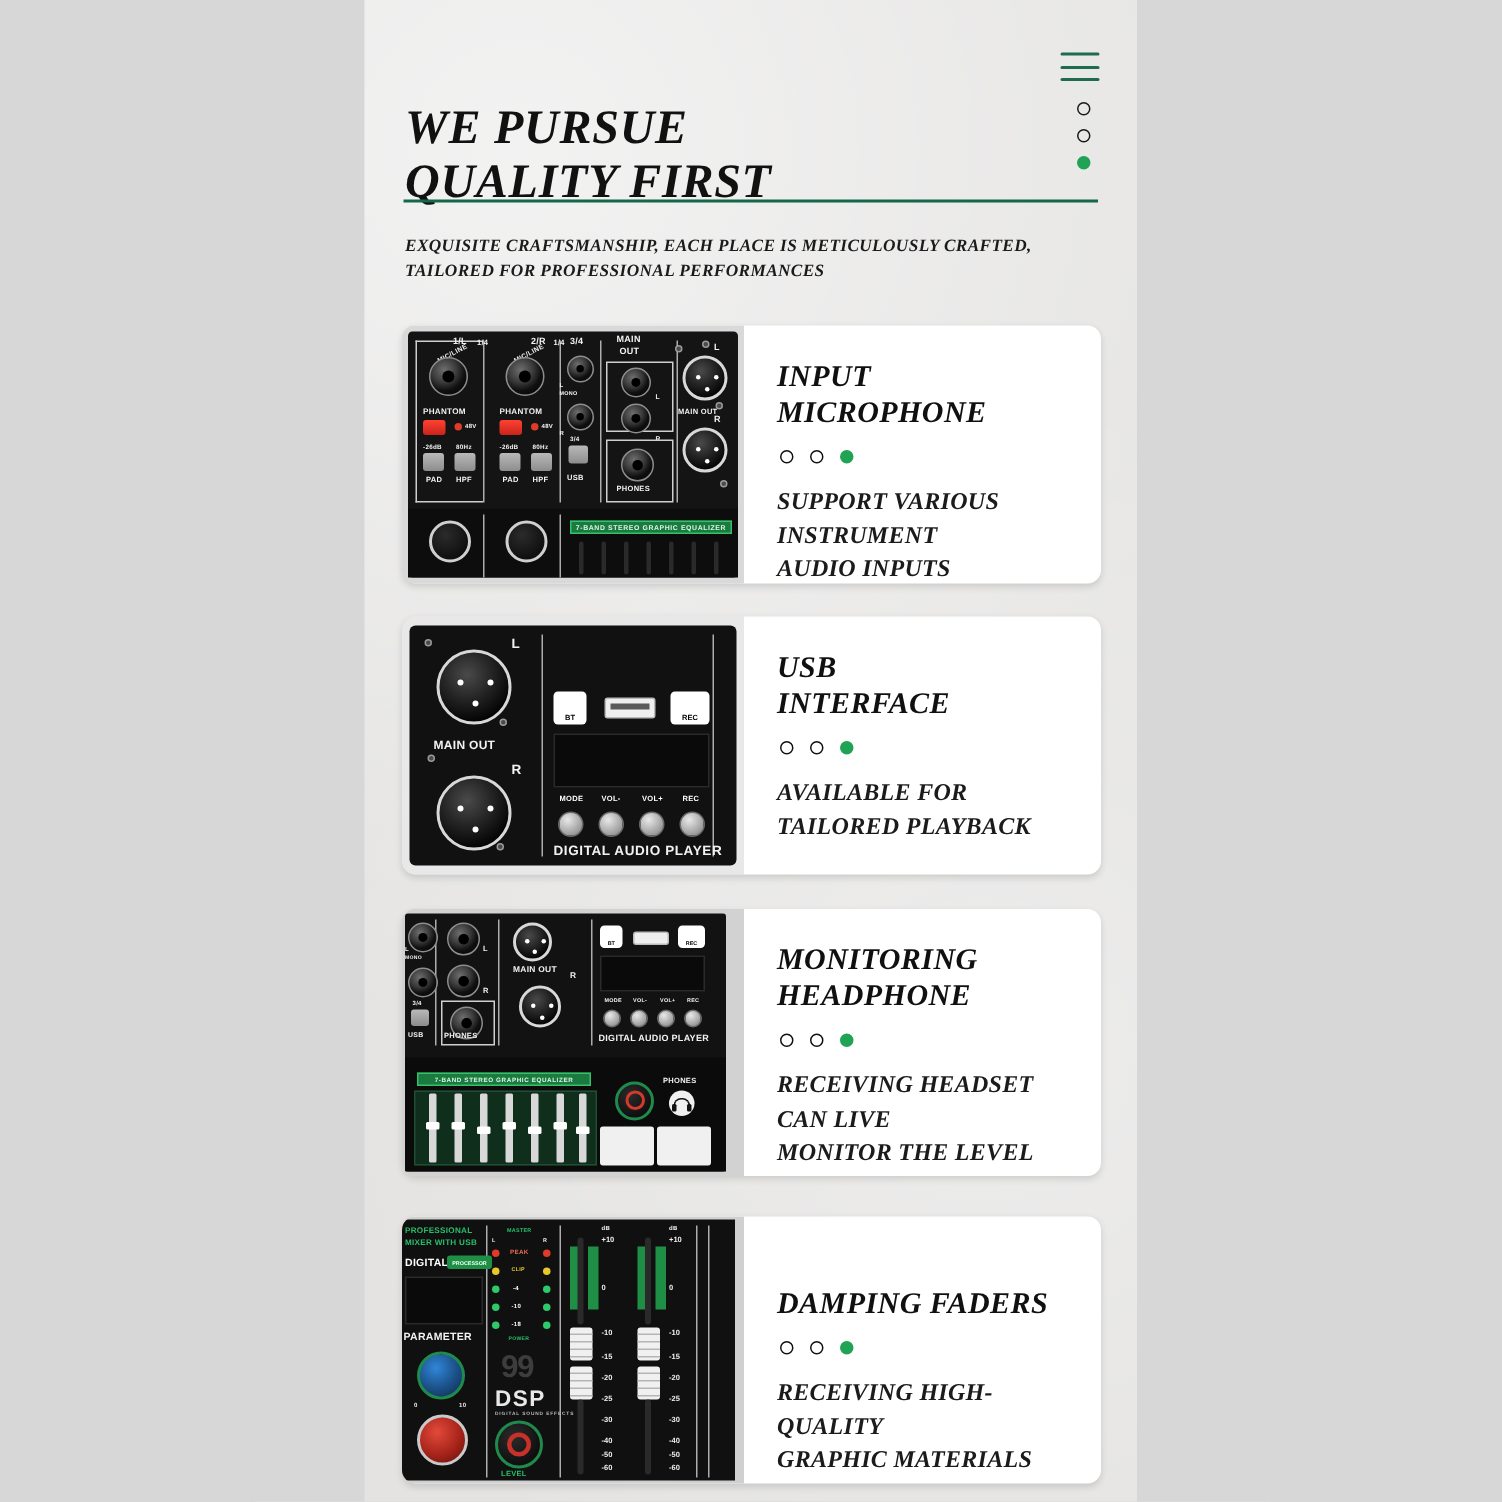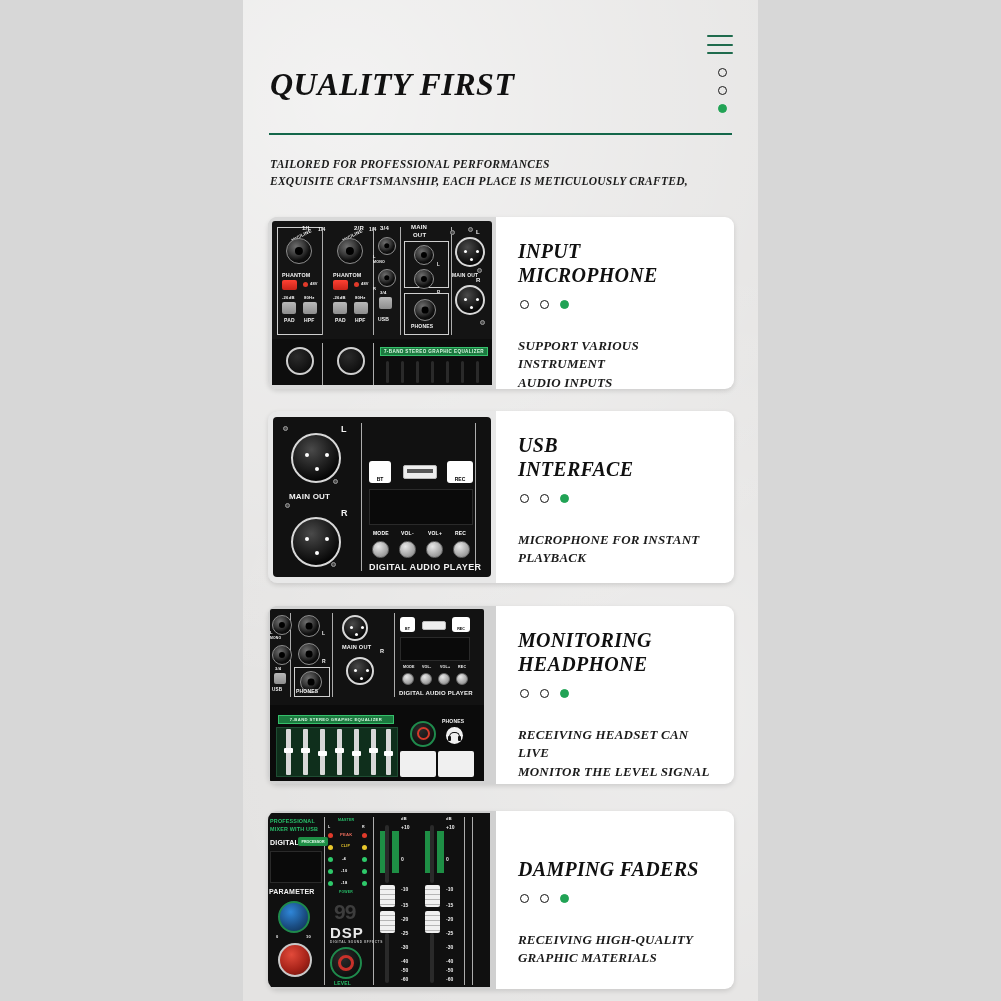--- a/index.html
+++ b/index.html
@@ -81,24 +81,24 @@
     font-family:"Liberation Serif", serif;
     font-style:italic;font-weight:700;
     font-size:20px;line-height:1.2;letter-spacing:.3px;color:#101010;
     margin:0;
   }
   .card.c4 .card-body{padding-top:46px;}
   .card-dots{display:flex;gap:11px;align-items:center;margin:13px 0 0 2px;}
   .cdot{width:9px;height:9px;border-radius:50%;border:1.6px solid #111;box-sizing:border-box;background:transparent;}
   .cdot.active{background:#21a355;border-color:#21a355;}
   .card-desc{
-    margin-top:28px;
+    margin-top:15px;
     font-family:"Liberation Serif", serif;
     font-style:italic;font-weight:700;
-    font-size:13px;line-height:1.42;letter-spacing:.2px;color:#1b1b1b;
+    font-size:16px;line-height:1.42;letter-spacing:.2px;color:#1b1b1b;
   }
 
   
   .mx{position:absolute;box-sizing:border-box;}
   .lbl{
     position:absolute;color:#f2f2f2;font-family:"Liberation Sans",sans-serif;
     font-weight:700;letter-spacing:.2px;white-space:nowrap;line-height:1;
   }
   .jack{
     position:absolute;border-radius:50%;
@@ -179,28 +179,29 @@
       <span></span>
     </div>
 
     <div class="dots-nav">
       <div class="nav-dot"></div>
       <div class="nav-dot"></div>
       <div class="nav-dot active"></div>
     </div>
 
     <h1 class="headline">
+      <span>WE PURSUE</span>
       <span class="l2">QUALITY FIRST</span>
     </h1>
 
     <div class="rule"></div>
 
     <div class="subhead">
+      <div>EXQUISITE CRAFTSMANSHIP, EACH PLACE IS METICULOUSLY CRAFTED,</div>
       <div>TAILORED FOR PROFESSIONAL PERFORMANCES</div>
-      <div>EXQUISITE CRAFTSMANSHIP, EACH PLACE IS METICULOUSLY CRAFTED,</div>
     </div>
 
     <div class="card c1">
       <div class="card-media">
         <div class="mx m1">
           <div class="body">
 
             <div class="sepv" style="left:50px;top:6px;height:108px;"></div>
             <div class="sepv" style="left:101px;top:6px;height:108px;"></div>
             <div class="sepv" style="left:128px;top:6px;height:108px;"></div>
@@ -361,21 +362,21 @@
         <div class="card-title">
           <div>USB</div>
           <div>INTERFACE</div>
         </div>
         <div class="card-dots">
           <span class="cdot"></span>
           <span class="cdot"></span>
           <span class="cdot active"></span>
         </div>
         <div class="card-desc">
-          <div>MICROPHONE FOR INSTANT PLAYBACK</div>
+          <div>AVAILABLE FOR TAILORED PLAYBACK</div>
         </div>
       </div>
     </div>
 
     <div class="card c3">
       <div class="card-media">
         <div class="mx m3">
           <div class="body">
 
             <div class="sepv" style="left:20px;top:4px;height:84px;"></div>

